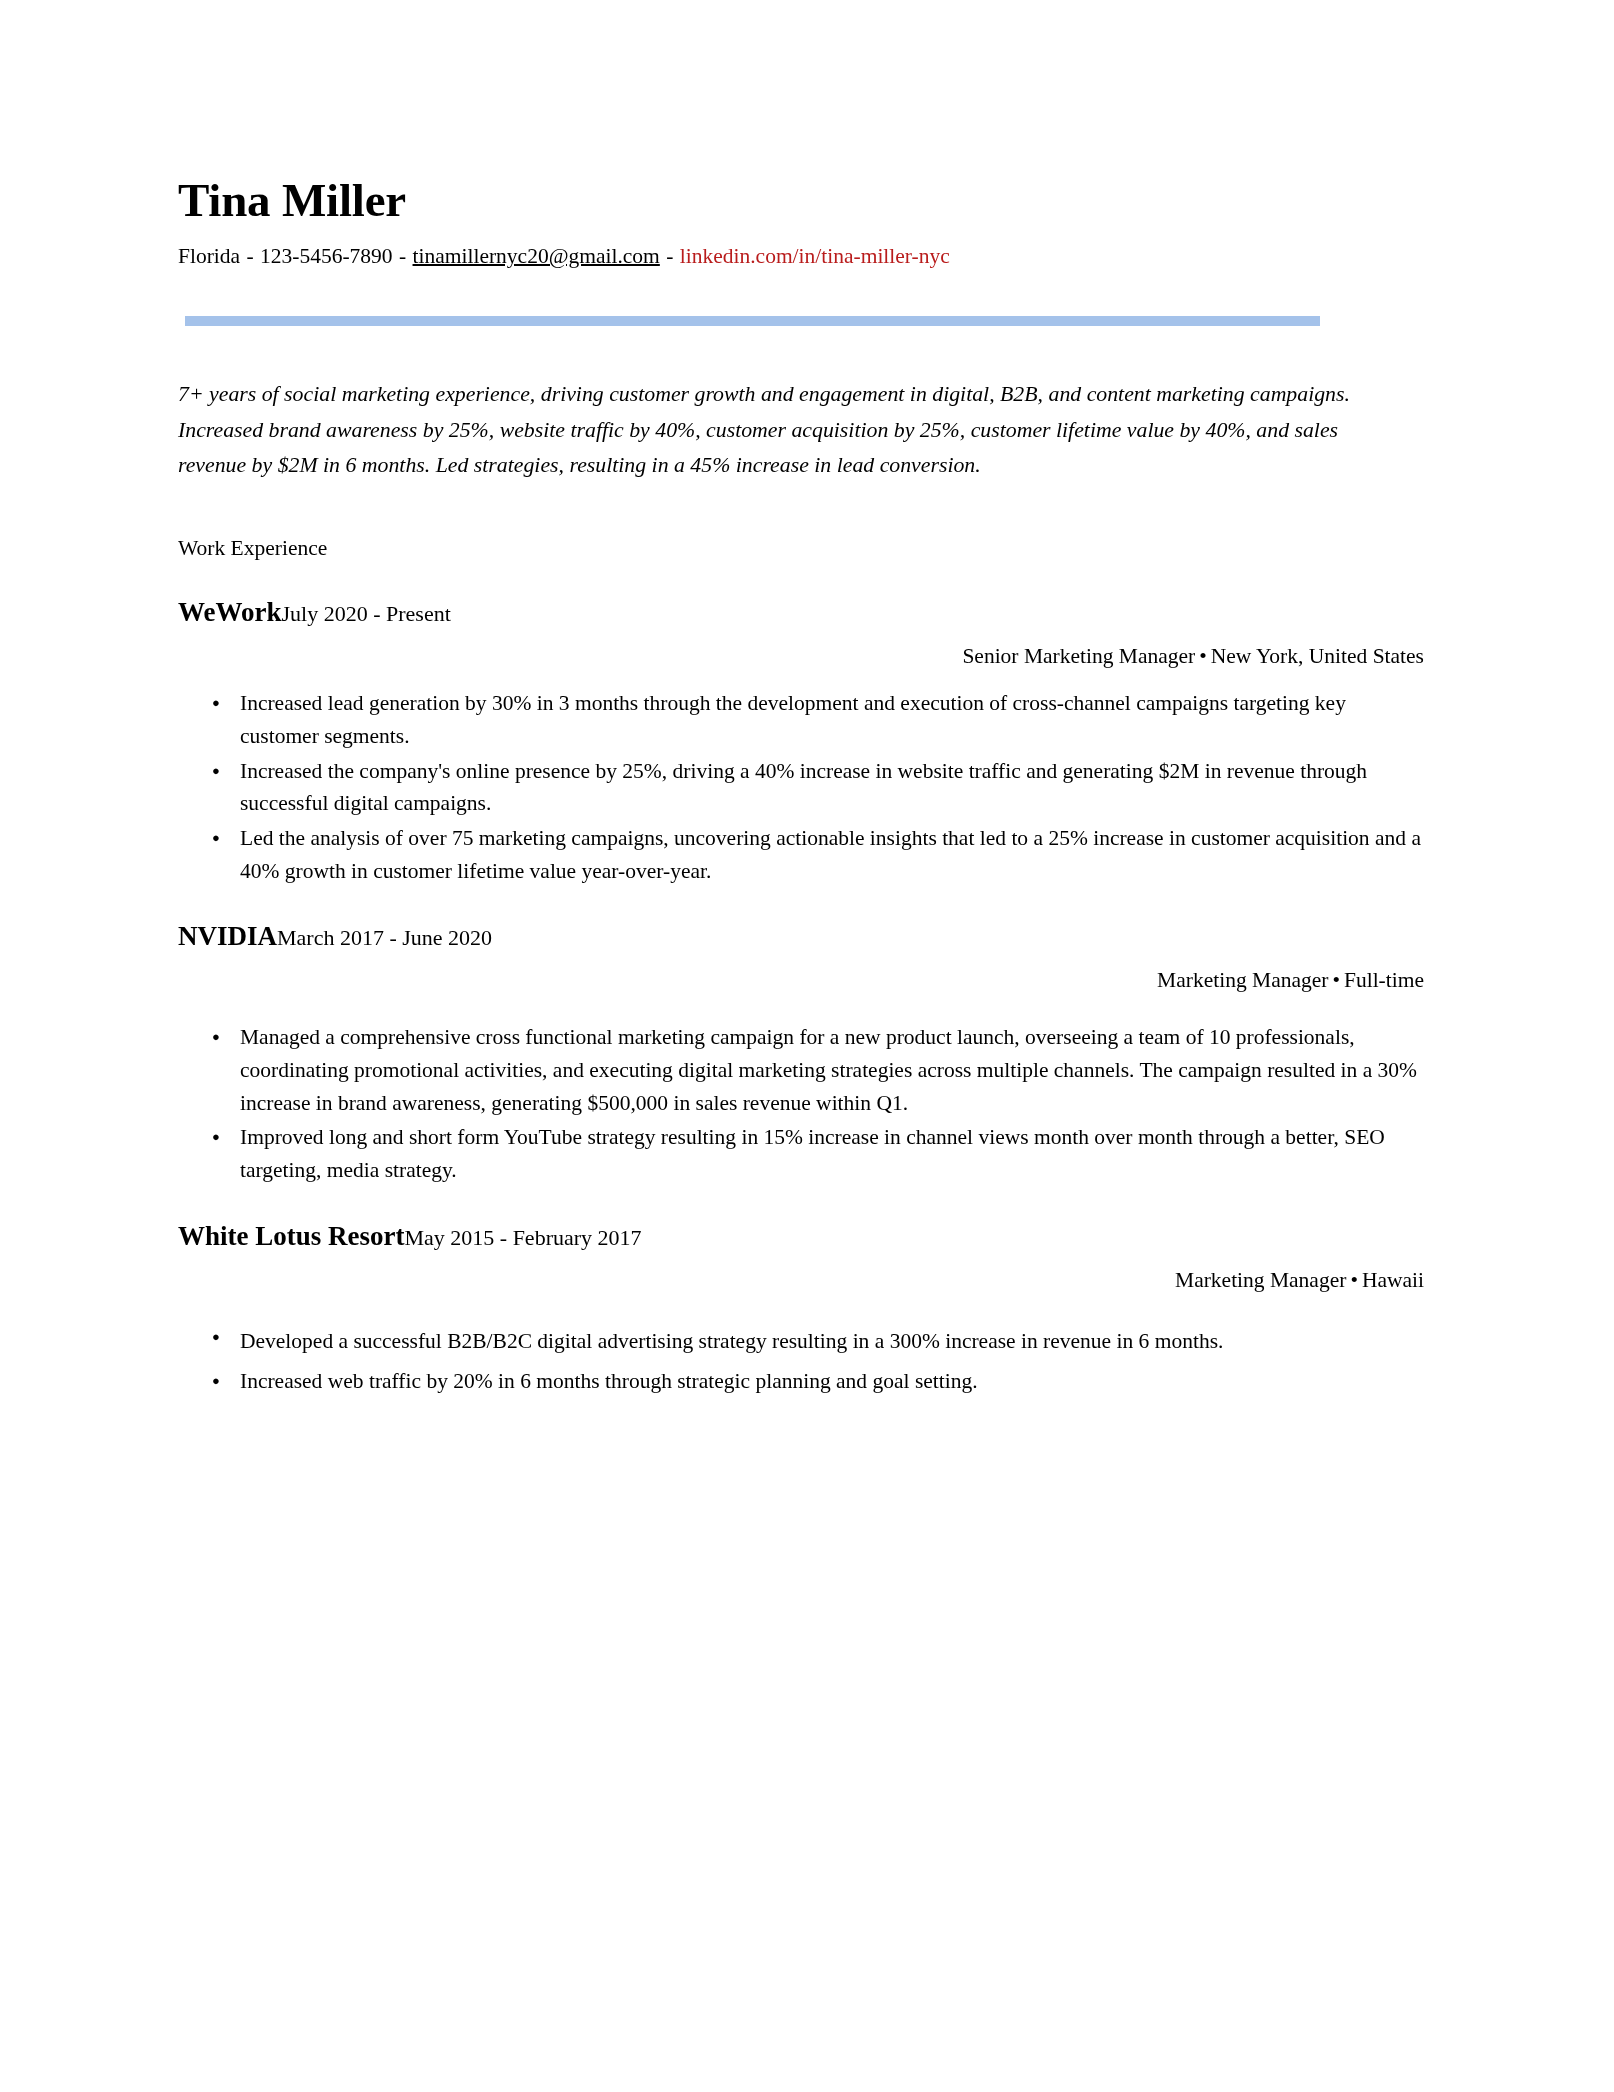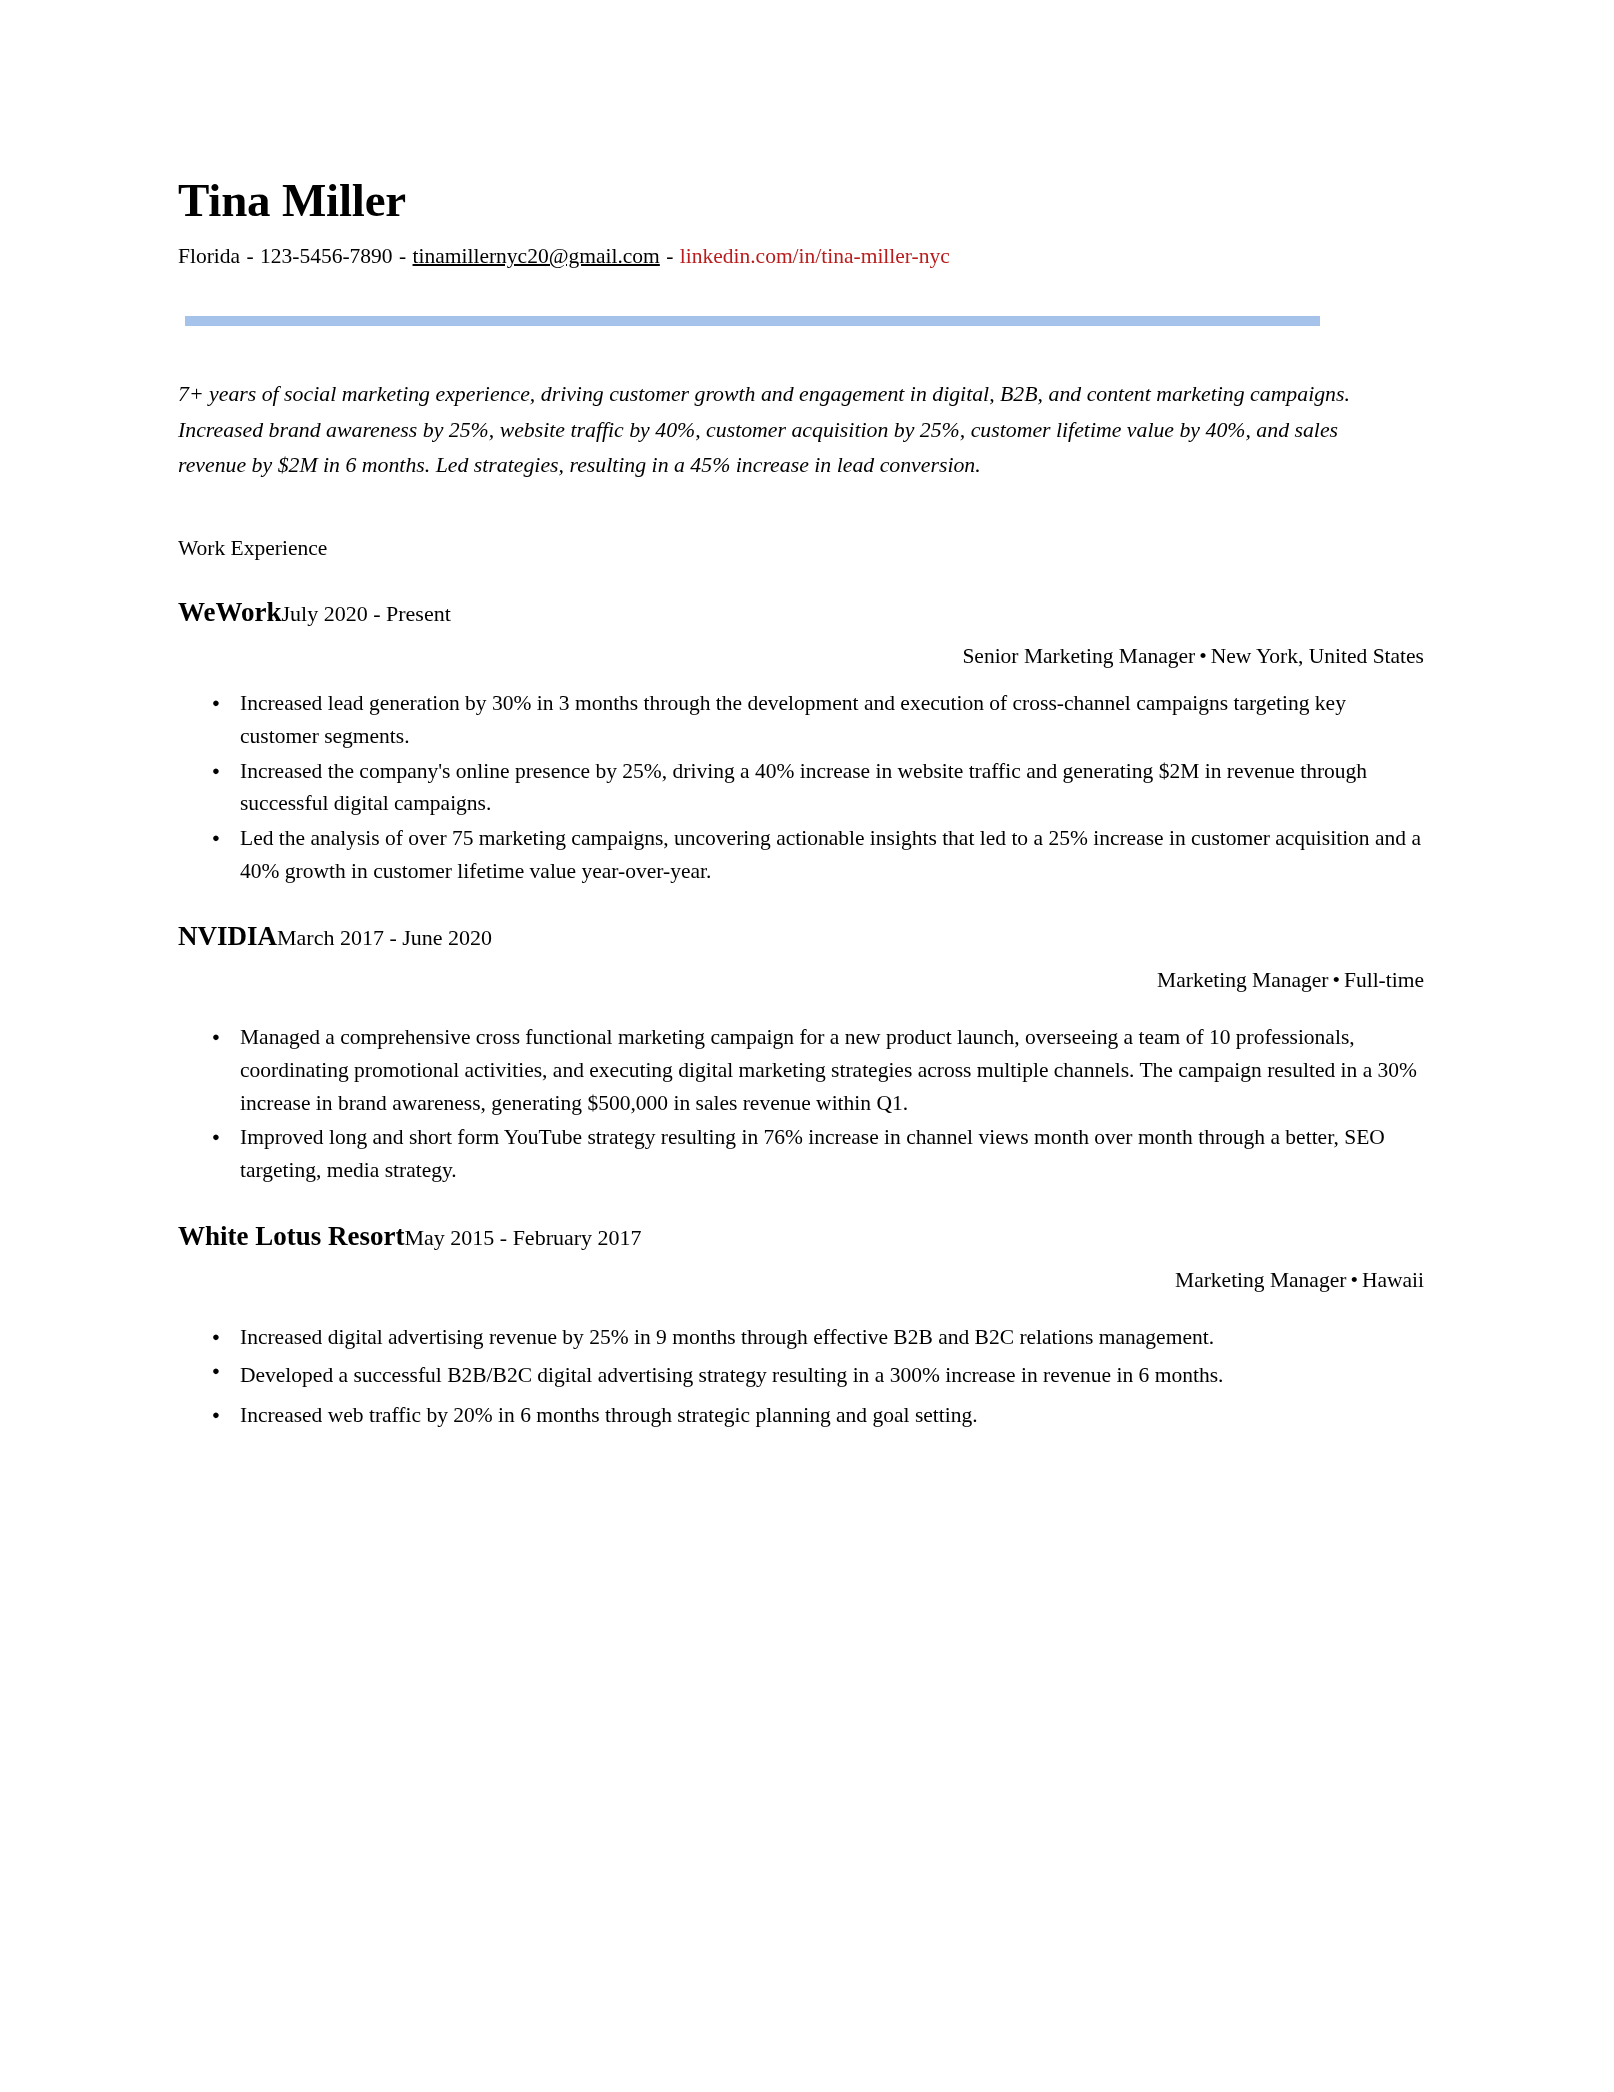--- a/index.html
+++ b/index.html
@@ -161,30 +161,29 @@
   </div>
 
   <div class="job job-nvidia">
     <div class="job-header">
       <span class="company">NVIDIA</span>
       <span class="job-dates">March 2017 - June 2020</span>
     </div>
     <div class="job-subtitle"><span>Marketing Manager</span><span class="dot">•</span><span>Full-time</span></div>
     <ul class="bullets">
       <li>Managed a comprehensive cross functional marketing campaign for a new product launch, overseeing a team of 10 professionals, coordinating promotional activities, and executing digital marketing strategies across multiple channels. The campaign resulted in a 30% increase in brand awareness, generating $500,000 in sales revenue within Q1.</li>
-      <li>Improved long and short form YouTube strategy resulting in 76% increase in channel views month over month through a better, SEO targeting, media strategy.</li>
+      <li>Improved long and short form YouTube strategy resulting in 15% increase in channel views month over month through a better, SEO targeting, media strategy.</li>
     </ul>
   </div>
 
   <div class="job job-wlr">
     <div class="job-header">
       <span class="company">White Lotus Resort</span>
       <span class="job-dates">May 2015 - February 2017</span>
     </div>
     <div class="job-subtitle"><span>Marketing Manager</span><span class="dot">•</span><span>Hawaii</span></div>
     <ul class="bullets">
-      <li>Increased digital advertising revenue by 25% in 9 months through effective B2B and B2C relations management.</li>
       <li class="loose">Developed a successful B2B/B2C digital advertising strategy resulting in a 300% increase in revenue in 6 months.</li>
       <li>Increased web traffic by 20% in 6 months through strategic planning and goal setting.</li>
     </ul>
   </div>
 
 </div>
 
 </body></html>

